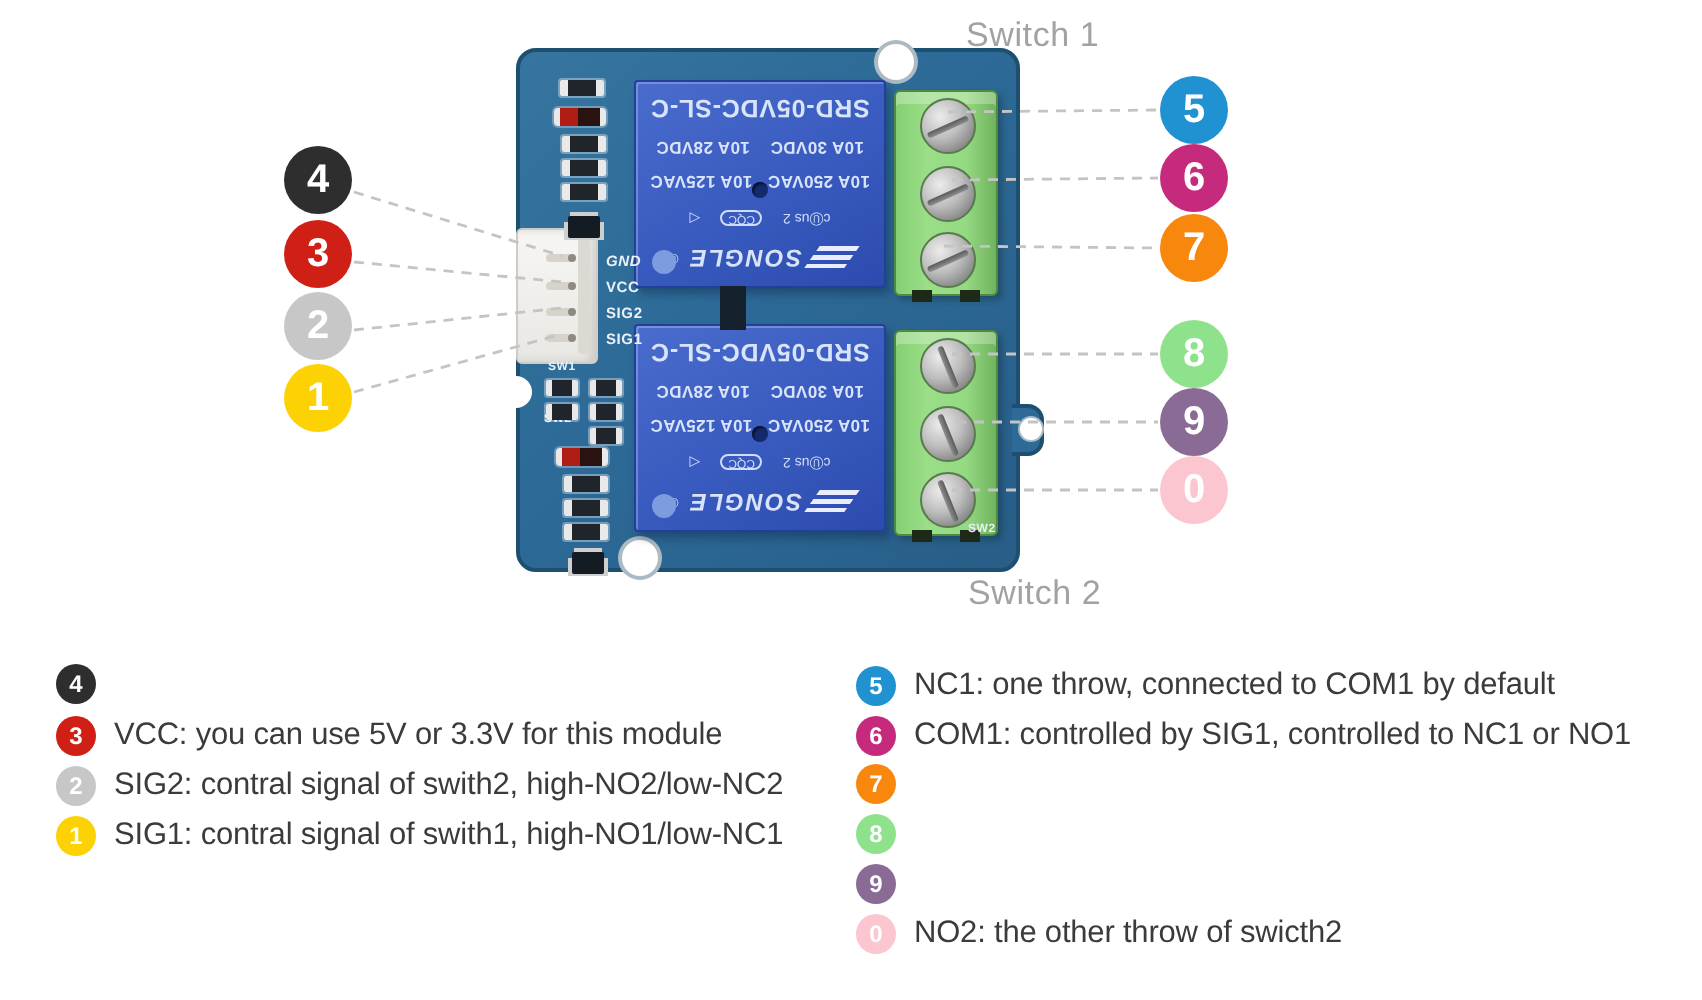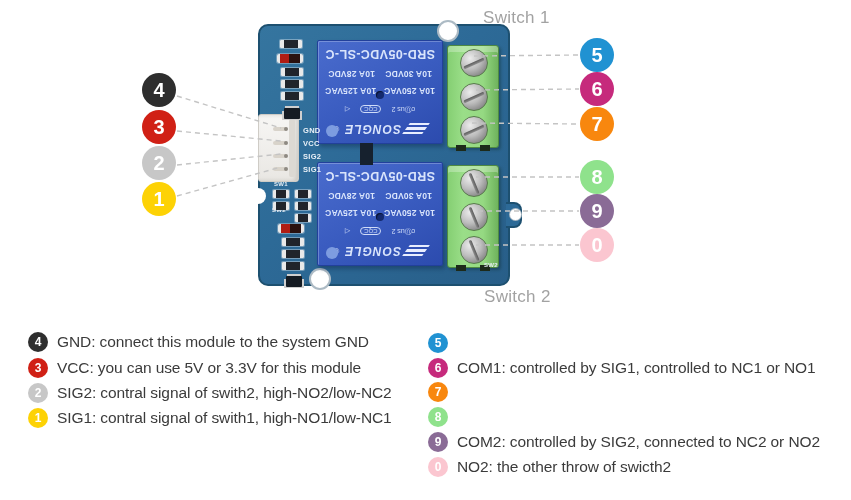--- a/index.html
+++ b/index.html
@@ -71,21 +71,21 @@
   .connector { position:absolute; left:-2px; top:88px; width:41px; height:68px;
                background:linear-gradient(180deg,#f7f6f4,#e9e7e3); border:1px solid #cfccc6;
                border-radius:3px; box-shadow:inset -3px 0 4px rgba(120,115,105,.25); }
   .connector::before { content:""; position:absolute; right:3px; top:4px; bottom:4px; width:6px;
                        background:#dcd9d3; border-radius:2px; }
   .pin { position:absolute; left:14px; width:14px; height:4px; background:#d8d3ca; border-radius:2px; }
   .pin::after { content:""; position:absolute; right:-1px; top:0; width:4px; height:4px; border-radius:50%; background:#8e8a82; }
   .pin.p1 { top:12px; } .pin.p2 { top:26px; } .pin.p3 { top:39px; } .pin.p4 { top:52px; }
 
   .pin-label { position:absolute; left:43px; font-size:7.5px; font-weight:bold; color:#eaf1f8; letter-spacing:.3px; }
-  #pl-gnd { top:100px; } #pl-vcc { top:113px; } #pl-sig2 { top:126px; } #pl-sig1 { top:139px; }
+  #pl-gnd { top:100px;font-style:italic; } #pl-vcc { top:113px; } #pl-sig2 { top:126px; } #pl-sig1 { top:139px; }
 
   .silk { position:absolute; font-size:6px; font-weight:bold; color:#e8eff6; letter-spacing:.3px; }
 
   
   .smd { position:absolute; height:8px; width:22px; border-radius:1px;
          background:linear-gradient(90deg,#e9e9e9 0 4px, #20242b 4px 18px, #e9e9e9 18px 22px);
          box-shadow:0 0 0 1px rgba(255,255,255,.35); }
   .smd.small { width:16px; background:linear-gradient(90deg,#e9e9e9 0 3px, #20242b 3px 13px, #e9e9e9 13px 16px); }
   .diode { position:absolute; height:9px; width:26px; border-radius:2px;
            background:linear-gradient(90deg,#e9e9e9 0 3px, #b01d14 3px 12px, #2a1210 12px 23px, #e9e9e9 23px 26px);
@@ -246,53 +246,52 @@
   <div class="callout" style="left: 580px; top: 38px; background-color: rgb(32, 146, 210);">5</div>
   <div class="callout" style="left: 580px; top: 72px; background-color: rgb(198, 42, 124);">6</div>
   <div class="callout" style="left: 580px; top: 107px; background-color: rgb(248, 135, 14);">7</div>
   <div class="callout" style="left: 580px; top: 160px; background-color: rgb(143, 226, 140);">8</div>
   <div class="callout" style="left: 580px; top: 194px; background-color: rgb(138, 107, 150);">9</div>
   <div class="callout" style="left: 580px; top: 228px; background-color: rgb(251, 198, 208);">0</div>
 
   <div class="legend" id="legend-left">
     <div class="legend-row">
       <span class="legend-dot" style="background-color: rgb(46, 46, 46);">4</span>
-      <span class="legend-text">GND: connect this module to the system GND</span>
     </div>
     <div class="legend-row">
       <span class="legend-dot" style="background-color: rgb(208, 32, 21);">3</span>
       <span class="legend-text">VCC: you can use 5V or 3.3V for this module</span>
     </div>
     <div class="legend-row">
       <span class="legend-dot" style="background-color: rgb(199, 199, 199);">2</span>
       <span class="legend-text">SIG2: contral signal of swith2, high-NO2/low-NC2</span>
     </div>
     <div class="legend-row">
       <span class="legend-dot" style="background-color: rgb(253, 210, 5);">1</span>
       <span class="legend-text">SIG1: contral signal of swith1, high-NO1/low-NC1</span>
     </div>
   </div>
 
   <div class="legend" id="legend-right">
     <div class="legend-row">
       <span class="legend-dot" style="background-color: rgb(32, 146, 210);">5</span>
+      <span class="legend-text">NC1: one throw, connected to COM1 by default</span>
     </div>
     <div class="legend-row">
       <span class="legend-dot" style="background-color: rgb(198, 42, 124);">6</span>
       <span class="legend-text">COM1: controlled by SIG1, controlled to NC1 or NO1</span>
     </div>
     <div class="legend-row">
       <span class="legend-dot" style="background-color: rgb(248, 135, 14);">7</span>
     </div>
     <div class="legend-row">
       <span class="legend-dot" style="background-color: rgb(143, 226, 140);">8</span>
     </div>
     <div class="legend-row">
       <span class="legend-dot" style="background-color: rgb(138, 107, 150);">9</span>
-      <span class="legend-text">COM2: controlled by SIG2, connected to NC2 or NO2</span>
     </div>
     <div class="legend-row">
       <span class="legend-dot" style="background-color: rgb(251, 198, 208);">0</span>
       <span class="legend-text">NO2: the other throw of swicth2</span>
     </div>
   </div>
 
 </div>
 
 </body></html>

